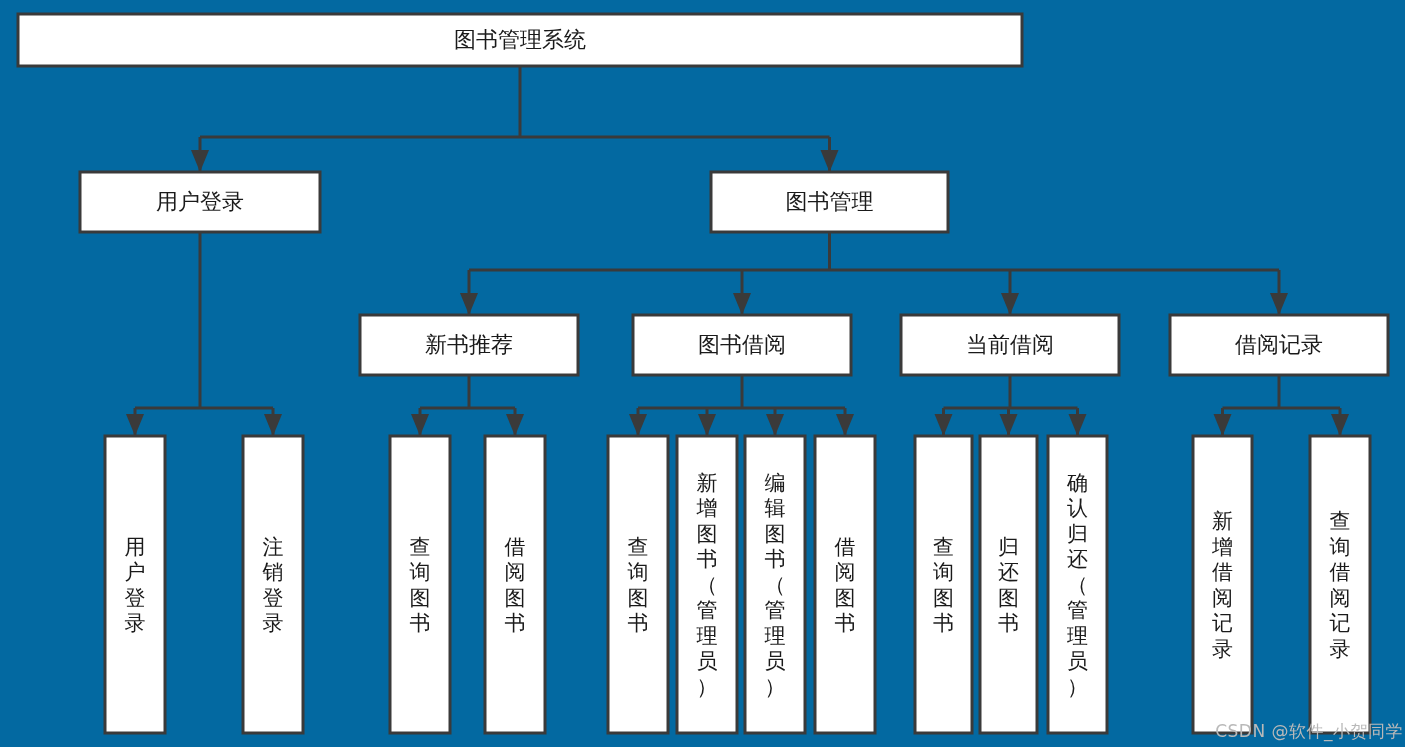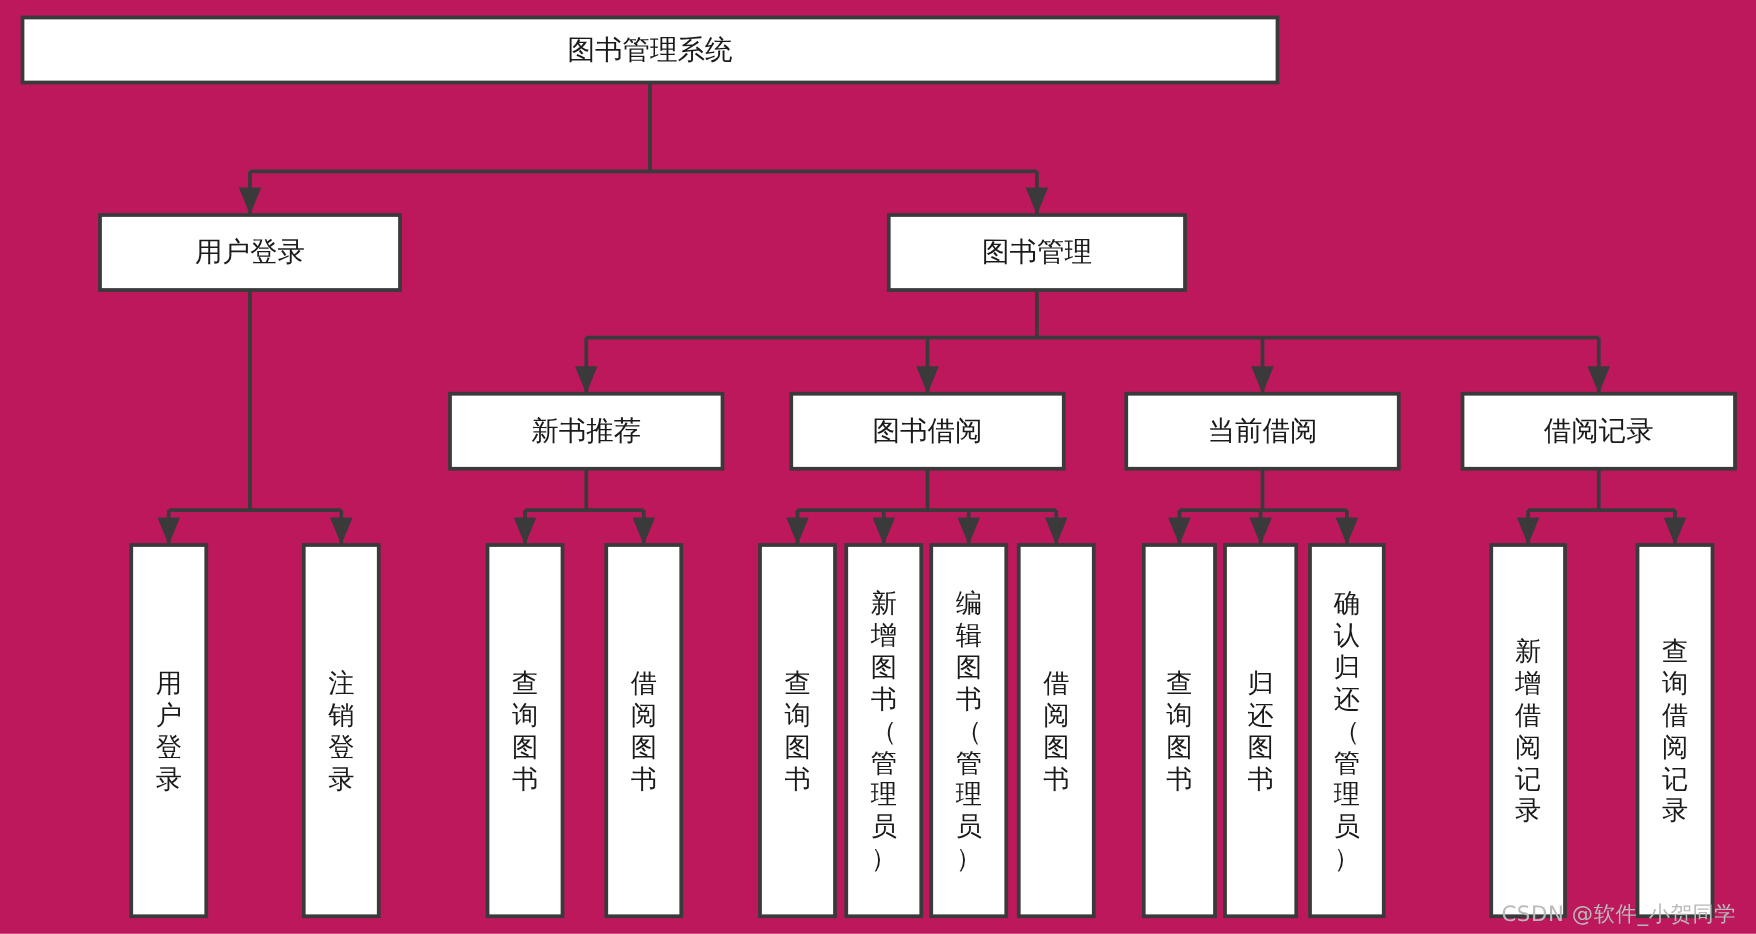--- a/index.html
+++ b/index.html
@@ -1,28 +1,28 @@
 <!DOCTYPE html>
 <html><head>
 <meta charset="utf-8">
 <style>
   html,body{margin:0;padding:0;background:#ffffff;}
   body{width:1405px;height:747px;overflow:hidden;
        font-family:"DejaVu Sans","Liberation Sans",sans-serif;}
-  #stage{position:relative;width:1405px;height:747px;background:#be185d;}
+  #stage{position:relative;width:1405px;height:747px;background:#0369a1;}
   svg{position:absolute;left:0;top:0;width:1405px;height:747px;}
   .node-rect{fill:#ffffff;stroke:#3a3a3a;stroke-width:3;}
   .node-rect-root{fill:#ffffff;stroke:#3a3a3a;stroke-width:3;}
   .edge{stroke:#3a3a3a;stroke-width:3;fill:none;stroke-linecap:butt;}
   .arrowhead{fill:#3a3a3a;}
   .htext{fill:#1a1a1a;font-size:22px;text-anchor:middle;dominant-baseline:middle;
          font-family:"DejaVu Sans","Liberation Sans",sans-serif;}
   .vtext{fill:#1a1a1a;font-size:21px;text-anchor:middle;
          font-family:"DejaVu Sans","Liberation Sans",sans-serif;}
-  .watermark{position:absolute;right:16px;bottom:4px;font-size:17px;color:#b9b9b9;
+  .watermark{position:absolute;right:2px;bottom:4px;font-size:17px;color:#b9b9b9;
              letter-spacing:.5px;white-space:nowrap;
              font-family:"DejaVu Sans","Liberation Sans",sans-serif;}
 </style>
 </head>
 <body>
 
 <div id="stage">
 
   <svg id="diagram-svg" viewBox="0 0 1405 747" xmlns="http://www.w3.org/2000/svg">
     <g id="edges-layer">

